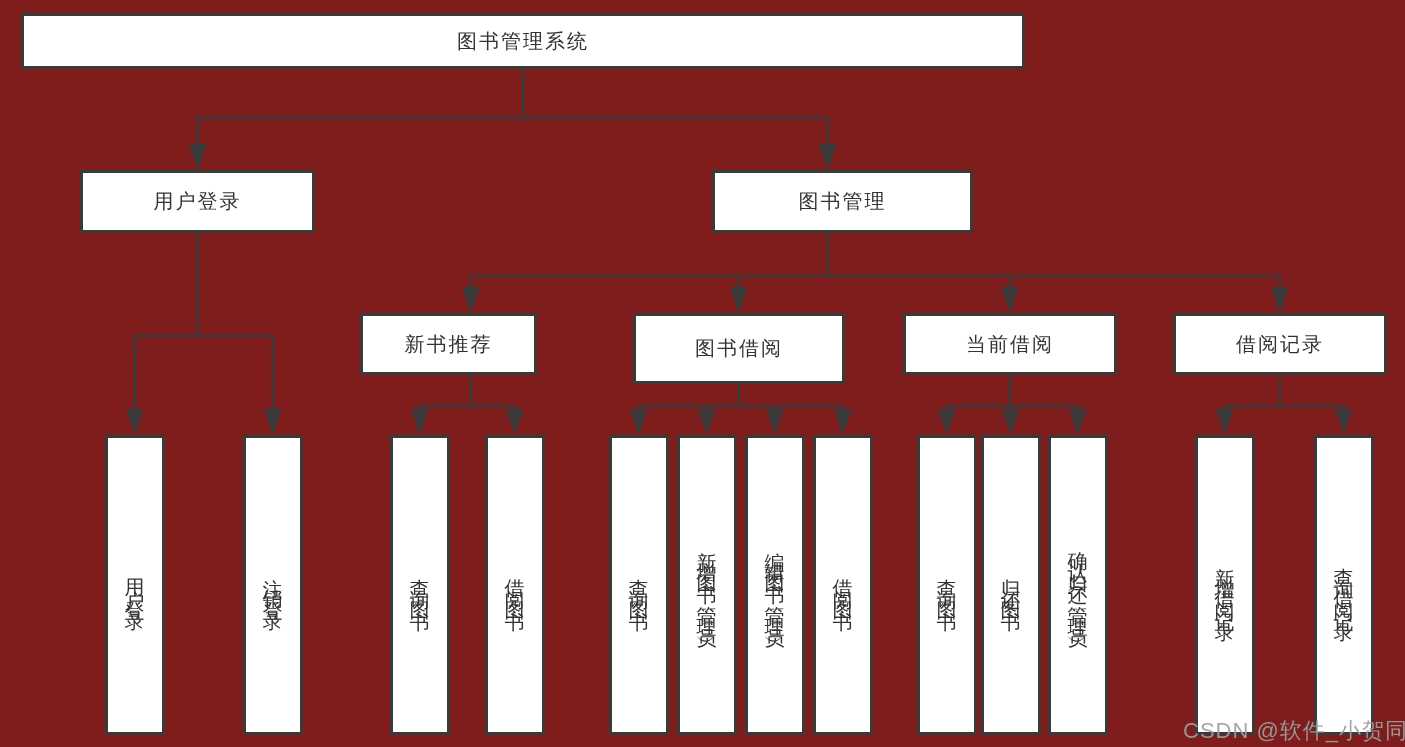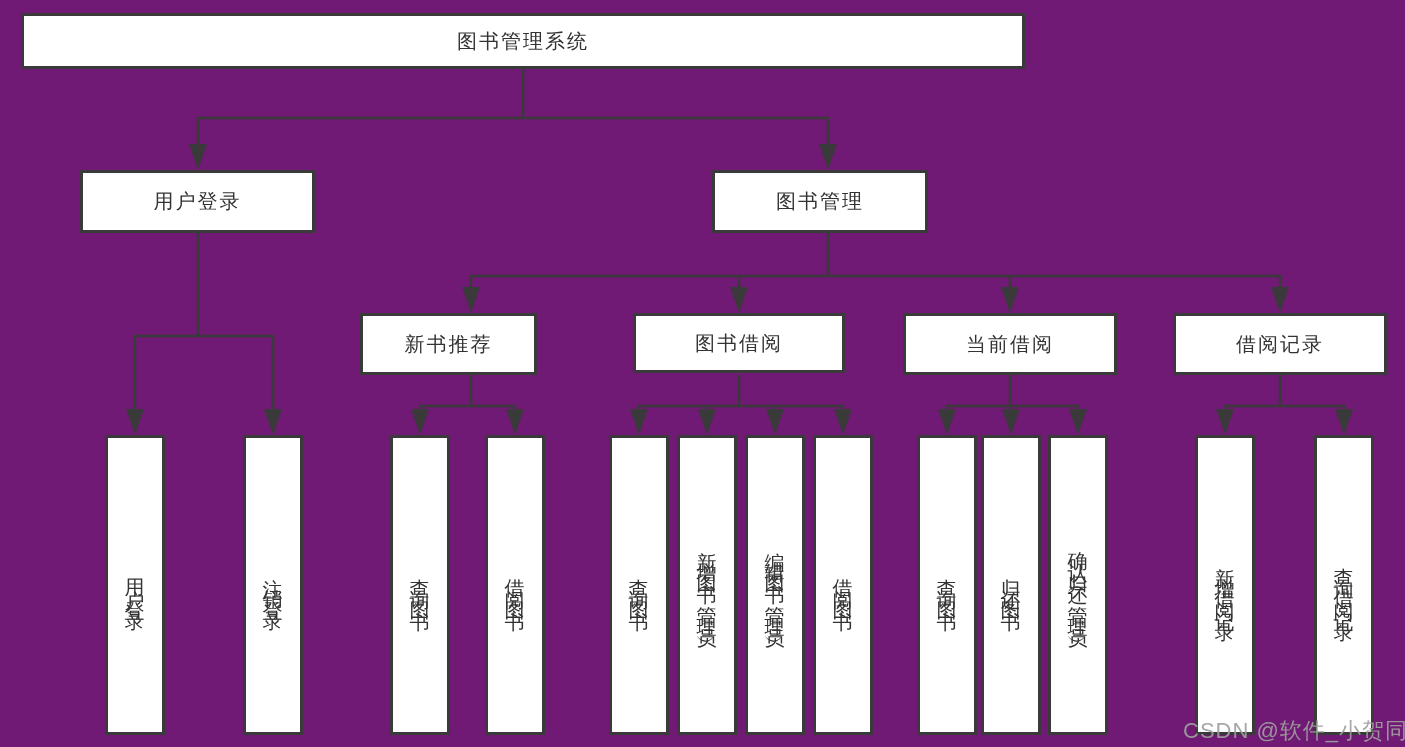--- a/index.html
+++ b/index.html
@@ -8,21 +8,21 @@
     background: #ffffff;
     width: 1405px;
     height: 747px;
     overflow: hidden;
     font-family: "Liberation Sans", sans-serif;
   }
   .stage {
     position: relative;
     width: 1405px;
     height: 747px;
-    background: #701a75;
+    background: #7f1d1d;
   }
   .connectors {
     position: absolute;
     left: 0;
     top: 0;
     width: 1405px;
     height: 747px;
     pointer-events: none;
   }
   .node {
@@ -113,24 +113,24 @@
       <polygon points="1002,409 1020,409 1011,435"></polygon>
       <polygon points="1069,409 1087,409 1078,435"></polygon>
       <polygon points="1216,409 1234,409 1225,435"></polygon>
       <polygon points="1335,409 1353,409 1344,435"></polygon>
     </g>
   </svg>
 
   <div class="node hbox" style="left:21px; top:13px; width:1004px; height:56px;">图书管理系统</div>
 
   <div class="node hbox" style="left:80px; top:170px; width:235px; height:63px;">用户登录</div>
-  <div class="node hbox" style="left:712px; top:170px; width:216px; height:63px;">图书管理</div>
+  <div class="node hbox" style="left:712px; top:170px; width:261px; height:63px;">图书管理</div>
 
   <div class="node hbox" style="left:360px; top:313px; width:177px; height:62px;">新书推荐</div>
-  <div class="node hbox" style="left:633px; top:313px; width:212px; height:60px;">图书借阅</div>
+  <div class="node hbox" style="left:633px; top:313px; width:212px; height:71px;">图书借阅</div>
   <div class="node hbox" style="left:1173px; top:313px; width:214px; height:62px;">借阅记录</div>
   <div class="node hbox" style="left:903px; top:313px; width:214px; height:62px;">当前借阅</div>
 
   <div class="node vbox" style="left:105px;">用户登录</div>
   <div class="node vbox" style="left:243px;">注销登录</div>
 
   <div class="node vbox" style="left:390px;">查询图书</div>
   <div class="node vbox" style="left:485px;">借阅图书</div>
 
   <div class="node vbox" style="left:609px;">查询图书</div>

